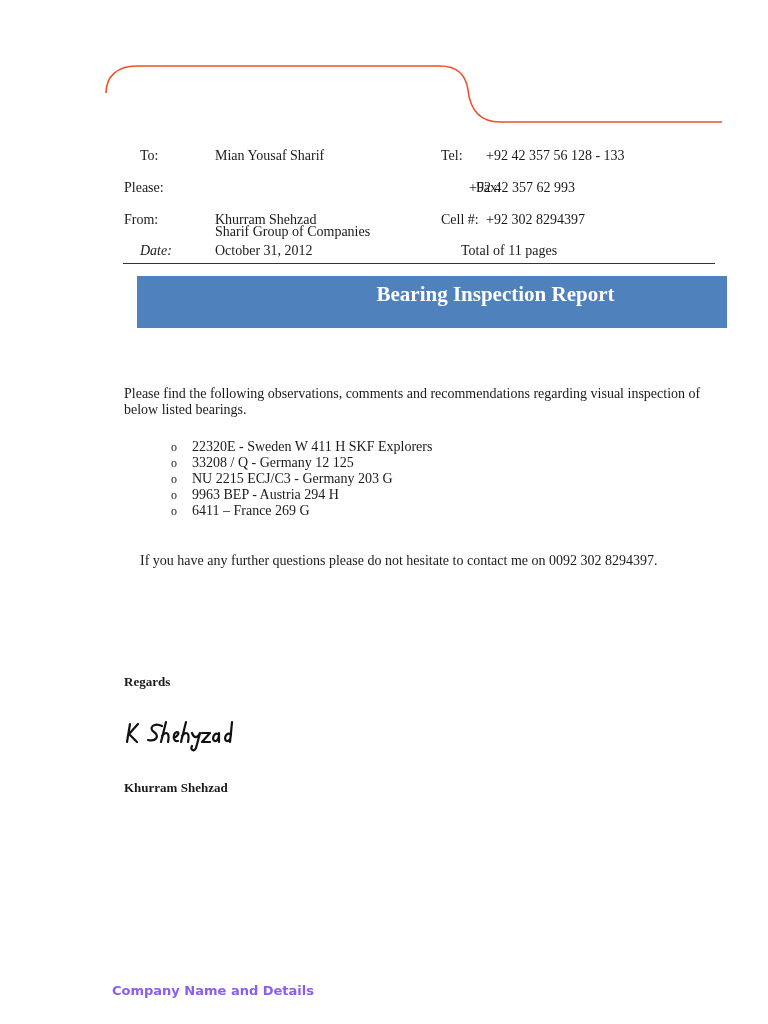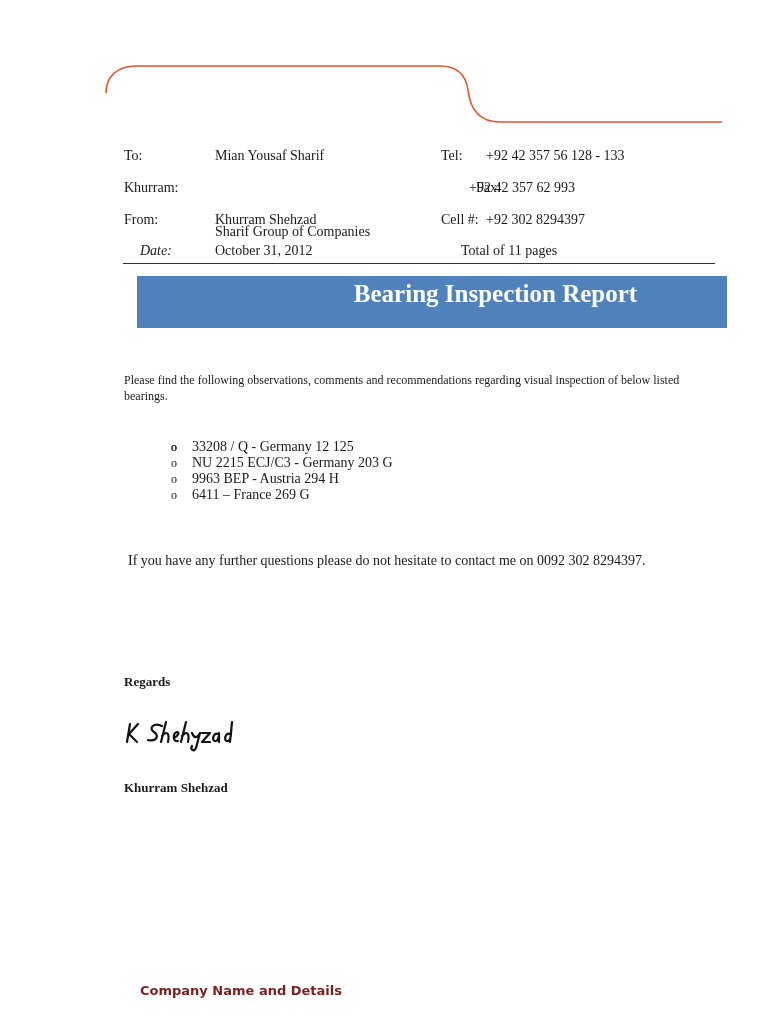--- a/index.html
+++ b/index.html
@@ -11,49 +11,49 @@
     .hdr-row { position: absolute; font-size: 14px; line-height: 16px; }
     .lbl { position: absolute; }
     .hdr-rule { position: absolute; left: 123px; top: 263px; width: 592px; height: 0; border-top: 1.5px solid #333; }
     .banner {
       position: absolute; left: 137px; top: 276px; width: 590px; height: 52px;
       background: #4f81bd;
     }
     .banner-title {
       position: absolute; left: 0; right: 0; top: 7px; text-align: center;
       padding-left: 100px; box-sizing: border-box;
-      color: #ffffff; font-weight: bold; font-size: 25px; line-height: 22px; margin-left: 27px;
+      color: #ffffff; font-weight: bold; font-size: 21px; line-height: 22px; margin-left: 27px;
     }
-    .intro { position: absolute; left: 124px; top: 372px; width: 580px; font-size: 12px; line-height: 16px; }
+    .intro { position: absolute; left: 124px; top: 386px; width: 580px; font-size: 14px; line-height: 16px; }
     .blist { position: absolute; left: 171px; top: 439px; margin: 0; padding: 0; list-style: none; font-size: 14px; line-height: 16px; }
     .blist li { position: relative; padding-left: 21px; }
     .bullet { position: absolute; left: 0; top: 0; font-size: 12px; }
-    .contact { position: absolute; left: 128px; top: 553px; font-size: 14px; line-height: 16px; }
+    .contact { position: absolute; left: 140px; top: 553px; font-size: 14px; line-height: 16px; }
     .regards { position: absolute; left: 124px; top: 674px; font-size: 13px; line-height: 16px; font-weight: bold; }
     .sig { position: absolute; left: 124px; top: 712px; }
     .signer { position: absolute; left: 124px; top: 780px; font-size: 13px; font-weight: bold; line-height: 16px; }
     .footer {
-      position: absolute; left: 140px; top: 983px; font-size: 13px; font-weight: bold;
-      font-family: "DejaVu Sans", "Liberation Sans", sans-serif; color: #7f1d1d; line-height: 16px;
+      position: absolute; left: 112px; top: 983px; font-size: 13px; font-weight: bold;
+      font-family: "DejaVu Sans", "Liberation Sans", sans-serif; color: #8b5cf6; line-height: 16px;
     }
   </style>
 </head>
 <body>
 
 <svg class="deco" width="768" height="140" viewBox="0 0 768 140">
   <path d="M106 93 C106 76 118 66 136 66 L440 66 C458 66 466 76 468 90 C470 108 478 122 500 122 L722 122" fill="none" stroke="#e8532b" stroke-width="1.6"></path>
 </svg>
 
 <div>
   <div class="hdr-row" style="left:124px; top:148px;">
-    <span class="lbl" style="left:0;">To:</span>
+    <span class="lbl" style="left:16px;">To:</span>
     <span class="lbl" style="left:91px; white-space:nowrap;">Mian Yousaf Sharif</span>
   </div>
   <div class="hdr-row" style="left:124px; top:180px;">
-    <span class="lbl" style="left:0;">Khurram:</span>
+    <span class="lbl" style="left:0;">Please:</span>
     <span class="lbl" style="left:91px; white-space:nowrap;margin-top:44px;">Sharif Group of Companies</span>
   </div>
   <div class="hdr-row" style="left:124px; top:212px;">
     <span class="lbl" style="left:0;">From:</span>
     <span class="lbl" style="left:91px; white-space:nowrap;">Khurram Shehzad</span>
   </div>
   <div class="hdr-row" style="left:124px; top:243px;">
     <span class="lbl" style="left:16px;font-style:italic;">Date:</span>
     <span class="lbl" style="left:91px; white-space:nowrap;">October 31, 2012</span>
   </div>
@@ -77,21 +77,21 @@
 
 <div class="hdr-rule"></div>
 
 <div class="banner">
   <div class="banner-title">Bearing Inspection Report</div>
 </div>
 
 <div class="intro">Please find the following observations, comments and recommendations regarding visual inspection of below listed bearings.</div>
 
 <ul class="blist">
-  <li><span class="bullet">o</span></li>
+  <li><span class="bullet">o</span><span>22320E - Sweden W 411 H SKF Explorers</span></li>
   <li><span class="bullet">o</span><span>33208 / Q - Germany 12 125</span></li>
   <li><span class="bullet">o</span><span>NU 2215 ECJ/C3 - Germany 203 G</span></li>
   <li><span class="bullet">o</span><span>9963 BEP - Austria 294 H</span></li>
   <li><span class="bullet">o</span><span>6411 – France 269 G</span></li>
 </ul>
 
 <div class="contact">If you have any further questions please do not hesitate to contact me on 0092 302 8294397.</div>
 
 <div class="regards">Regards</div>
 

